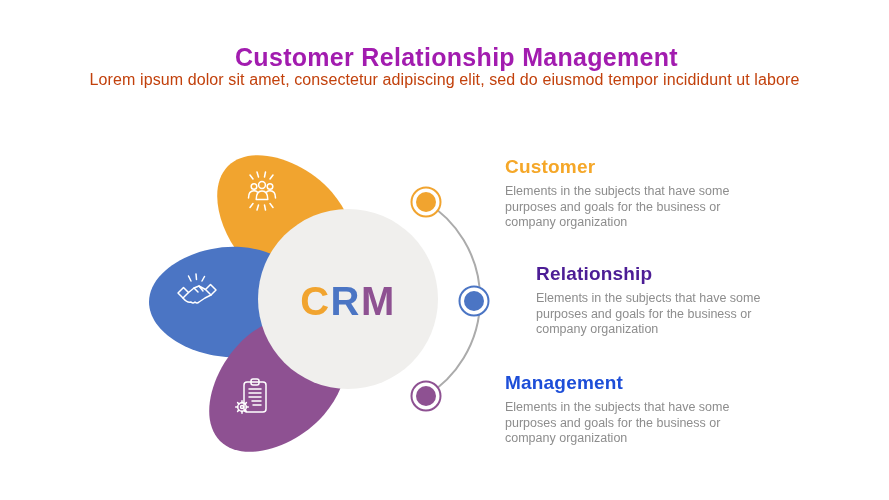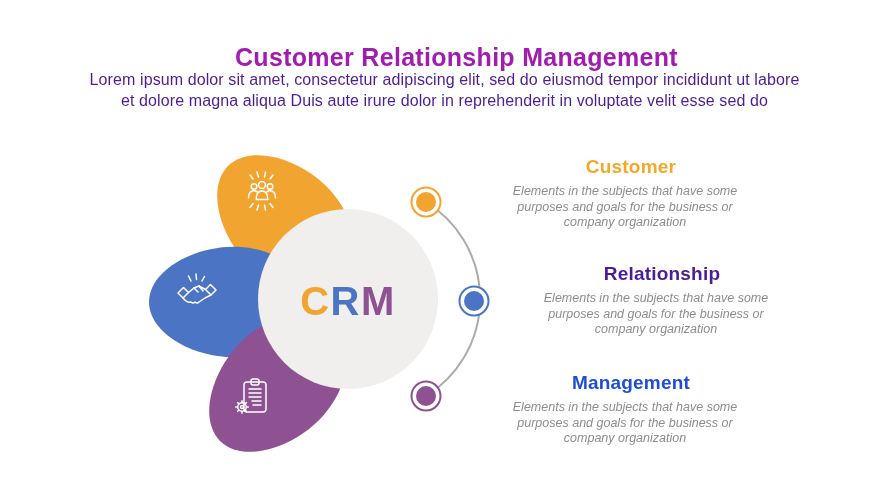--- a/index.html
+++ b/index.html
@@ -6,38 +6,37 @@
   .canvas{position:relative;width:889px;height:500px;background:#ffffff;overflow:hidden;
           font-family:"Liberation Sans",sans-serif;}
   .title{position:absolute;top:26px;left:0;width:100%;text-align:center;
          font-size:25px;font-weight:700;letter-spacing:.3px;}
   .subtitle{position:absolute;top:69px;left:0;width:100%;text-align:center;
             font-size:16px;line-height:21px;font-weight:400;letter-spacing:.1px;}
   svg.diagram{position:absolute;left:0;top:0;}
   .crm-label{position:absolute;left:258px;top:209px;width:180px;height:180px;
              display:flex;align-items:center;justify-content:center;
              font-size:40px;font-weight:800;letter-spacing:1.5px;padding-top:4px;box-sizing:border-box;}
-  .section{position:absolute;width:252px;text-align:center;}
+  .section{position:absolute;width:252px;}
   .section h2{margin:0;font-size:19px;font-weight:700;letter-spacing:.2px;}
-  .section p{margin:6px 0 0;font-size:12.5px;line-height:15.5px;width:240px;font-style:italic;}
+  .section p{margin:6px 0 0;font-size:12.5px;line-height:15.5px;width:240px;}
   .sec-customer{left:505px;top:156px;}
   .sec-relationship{left:536px;top:263px;}
   .sec-management{left:505px;top:372px;}
   .ic{stroke:#ffffff;fill:none;stroke-width:1.5;stroke-linecap:round;stroke-linejoin:round;}
 </style>
 </head>
 <body>
 
 <div class="canvas">
 
   <h1 class="title" style="color: #a21caf; padding-left: 12px;">Customer Relationship Management</h1>
 
-  <div class="subtitle" style="color: #4c1d95;">
+  <div class="subtitle" style="color: #c2410c;">
     <div>Lorem ipsum dolor sit amet, consectetur adipiscing elit, sed do eiusmod tempor incididunt ut labore</div>
-    <div>et dolore magna aliqua Duis aute irure dolor in reprehenderit in voluptate velit esse sed do</div>
   </div>
 
   <svg class="diagram" width="889" height="500" viewBox="0 0 889 500">
 
     <path transform="translate(286,224) rotate(-45)" d="M 0,82 C -30,78 -52,48 -55,10 C -58,-35 -32,-82 0,-82 C 32,-82 58,-35 55,10 C 52,48 30,78 0,82 Z" fill="#F1A42F"></path>
     <path transform="translate(231,302) rotate(-90)" d="M 0,82 C -30,78 -52,48 -55,10 C -58,-35 -32,-82 0,-82 C 32,-82 58,-35 55,10 C 52,48 30,78 0,82 Z" fill="#4B75C4"></path>
     <path transform="translate(278,383) rotate(-135)" d="M 0,82 C -30,78 -52,48 -55,10 C -58,-35 -32,-82 0,-82 C 32,-82 58,-35 55,10 C 52,48 30,78 0,82 Z" fill="#8E5192"></path>
 
     <g class="ic" transform="translate(262,192)">
       <path d="M -9,-13 L -12,-17 M -3.5,-15 L -5,-20 M 2.5,-15 L 3.5,-20 M 8,-13 L 11,-17"></path>

